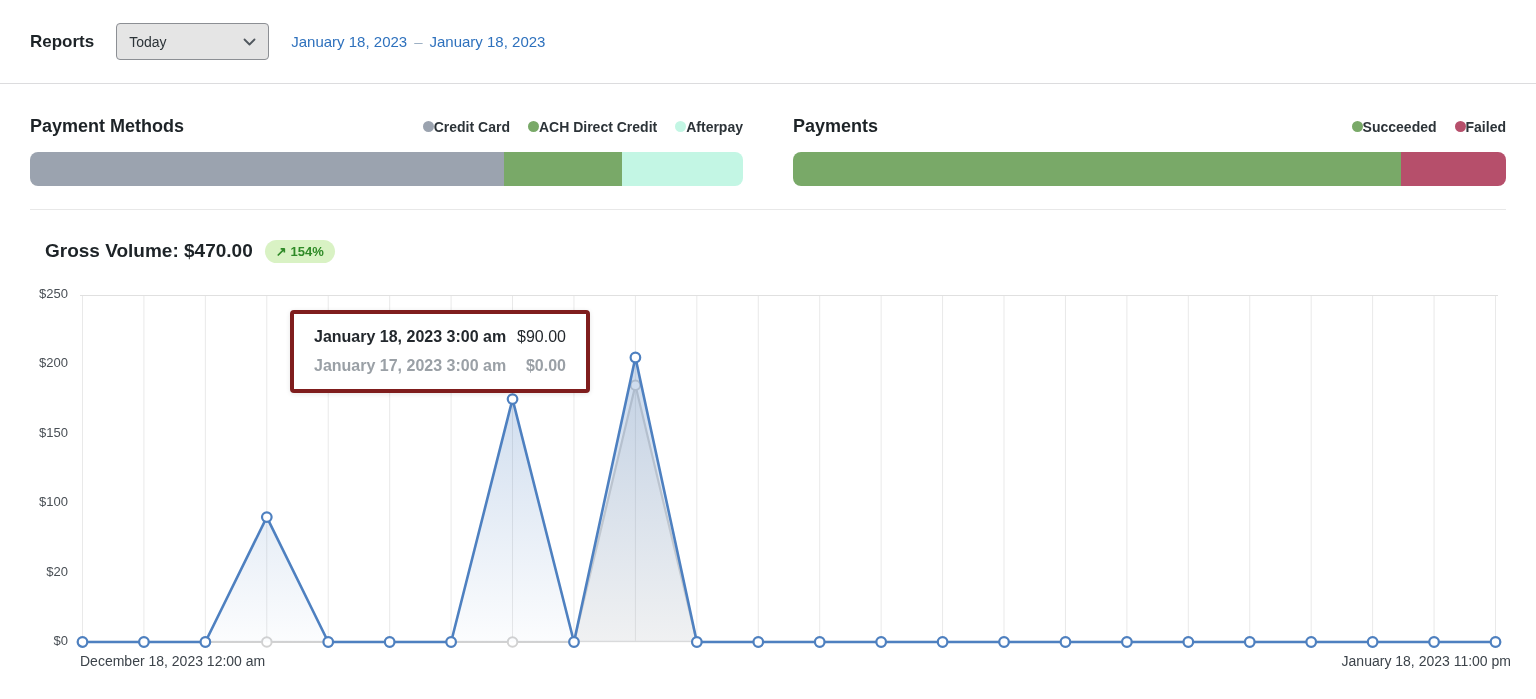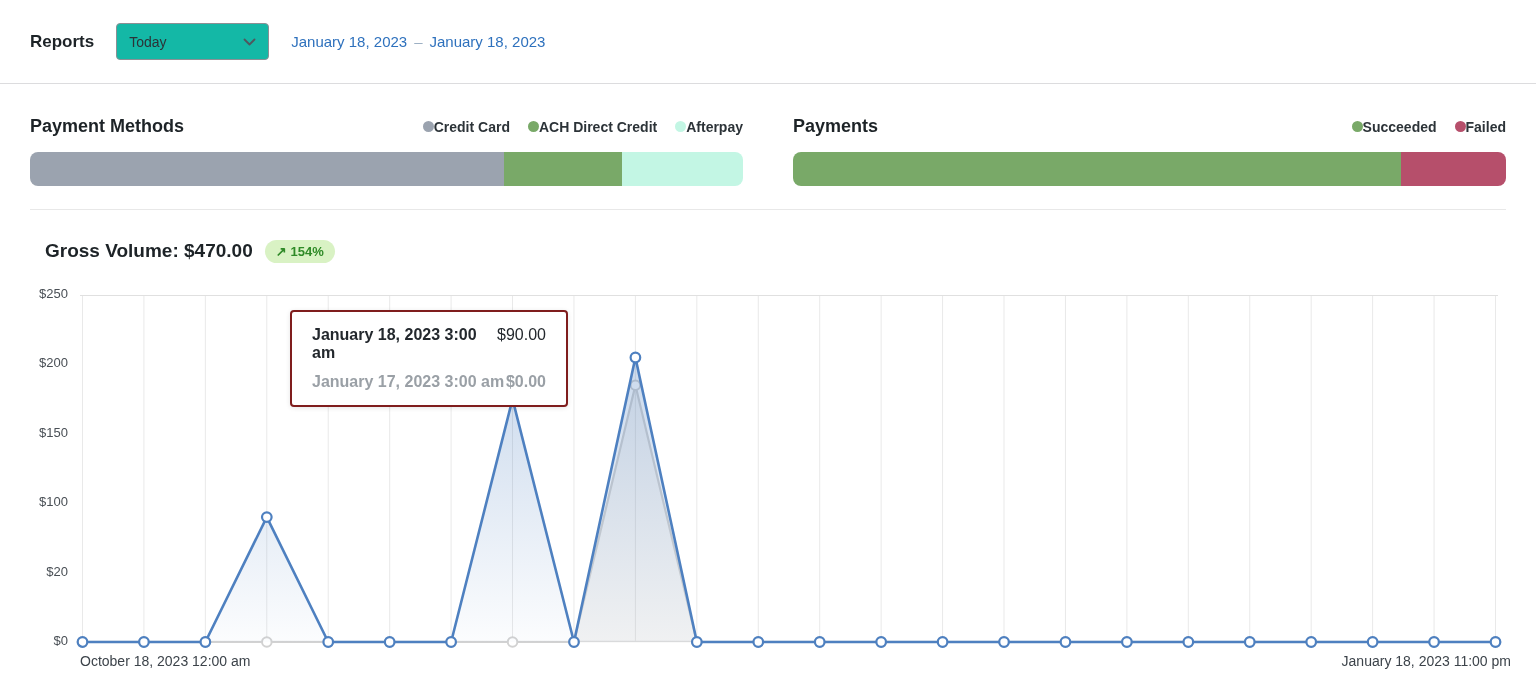--- a/index.html
+++ b/index.html
@@ -4,21 +4,21 @@
 <style>
   * { margin:0; padding:0; box-sizing:border-box; }
   html,body { width:1536px; height:699px; background:#ffffff; overflow:hidden;
     font-family:"Liberation Sans", sans-serif; color:#1d2327; }
 
   
   .topbar { height:84px; display:flex; align-items:center; padding:0 30px;
     border-bottom:1px solid #dcdcde; }
   .topbar h1 { font-size:17px; font-weight:bold; color:#1d2327; margin-right:22px; }
   .period-select { width:153px; height:37px; border:1px solid #8c8f94; border-radius:4px;
-    background:#14b8a6; display:flex; align-items:center; justify-content:space-between;
+    background:#e5e5e5; display:flex; align-items:center; justify-content:space-between;
     padding:0 12px; font-size:14px; color:#2c3338; cursor:pointer; }
   .date-range { margin-left:22px; font-size:15px; }
   .date-range a { color:#2e71bd; text-decoration:none; cursor:pointer; }
   .date-sep { color:#9db0c4; padding:0 7px; }
 
   
   .summary { display:flex; justify-content:space-between; padding:32px 30px 23px; }
   .summary-col { width:713px; }
   .col-head { display:flex; align-items:center; justify-content:space-between; margin-bottom:15px; }
   .col-head h2 { font-size:18px; font-weight:bold; color:#1d2327; }
@@ -38,22 +38,22 @@
 
   
   .chart-wrap { position:relative; height:424px; }
   .y-axis span { position:absolute; left:0; width:68px; text-align:right;
     font-size:13px; color:#494f55; }
   #chart-svg { position:absolute; left:80px; top:29px; overflow:visible; cursor:crosshair; }
   .x-label { position:absolute; top:387px; font-size:14px; color:#3c434a; }
   .x-label.left { left:80px; }
   .x-label.right { right:25px; }
 
-  .chart-tooltip { position:absolute; left:290px; top:44px; width:278px;
-    background:#fff; border:2px solid #7f1d1d; border-radius:4px;
+  .chart-tooltip { position:absolute; left:290px; top:44px; width:300px;
+    background:#fff; border:4px solid #7f1d1d; border-radius:4px;
     box-shadow:0 1px 5px rgba(0,0,0,0.10); padding:14px 20px;
     display:flex; flex-direction:column; gap:11px; z-index:5; }
   .tt-row { display:flex; justify-content:space-between; font-size:16px; }
   .tt-row .tt-label { font-weight:bold; color:#23282d; }
   .tt-row .tt-value { font-weight:400; color:#23282d; }
   .tt-row.muted .tt-label, .tt-row.muted .tt-value { color:#9aa0a6; font-weight:600; }
 </style>
 </head>
 <body>
 
@@ -215,21 +215,21 @@
         <circle cx="924.0217391304348" cy="347" r="4.8" fill="#ffffff" stroke="#4e80c0" stroke-width="2.2"></circle>
         <circle cx="985.4565217391304" cy="347" r="4.8" fill="#ffffff" stroke="#4e80c0" stroke-width="2.2"></circle>
         <circle cx="1046.891304347826" cy="347" r="4.8" fill="#ffffff" stroke="#4e80c0" stroke-width="2.2"></circle>
         <circle cx="1108.3260869565217" cy="347" r="4.8" fill="#ffffff" stroke="#4e80c0" stroke-width="2.2"></circle>
         <circle cx="1169.7608695652173" cy="347" r="4.8" fill="#ffffff" stroke="#4e80c0" stroke-width="2.2"></circle>
         <circle cx="1231.195652173913" cy="347" r="4.8" fill="#ffffff" stroke="#4e80c0" stroke-width="2.2"></circle>
         <circle cx="1292.6304347826085" cy="347" r="4.8" fill="#ffffff" stroke="#4e80c0" stroke-width="2.2"></circle>
         <circle cx="1354.0652173913043" cy="347" r="4.8" fill="#ffffff" stroke="#4e80c0" stroke-width="2.2"></circle>
         <circle cx="1415.5" cy="347" r="4.8" fill="#ffffff" stroke="#4e80c0" stroke-width="2.2"></circle>
       </svg>
-    <div class="x-label left">October 18, 2023 12:00 am</div>
+    <div class="x-label left">December 18, 2023 12:00 am</div>
     <div class="x-label right">January 18, 2023 11:00 pm</div>
     <div class="chart-tooltip" id="chart-tooltip">
         <div class="tt-row">
           <span class="tt-label">January 18, 2023 3:00 am</span>
           <span class="tt-value">$90.00</span>
         </div>
         <div class="tt-row muted">
           <span class="tt-label">January 17, 2023 3:00 am</span>
           <span class="tt-value">$0.00</span>
         </div>

